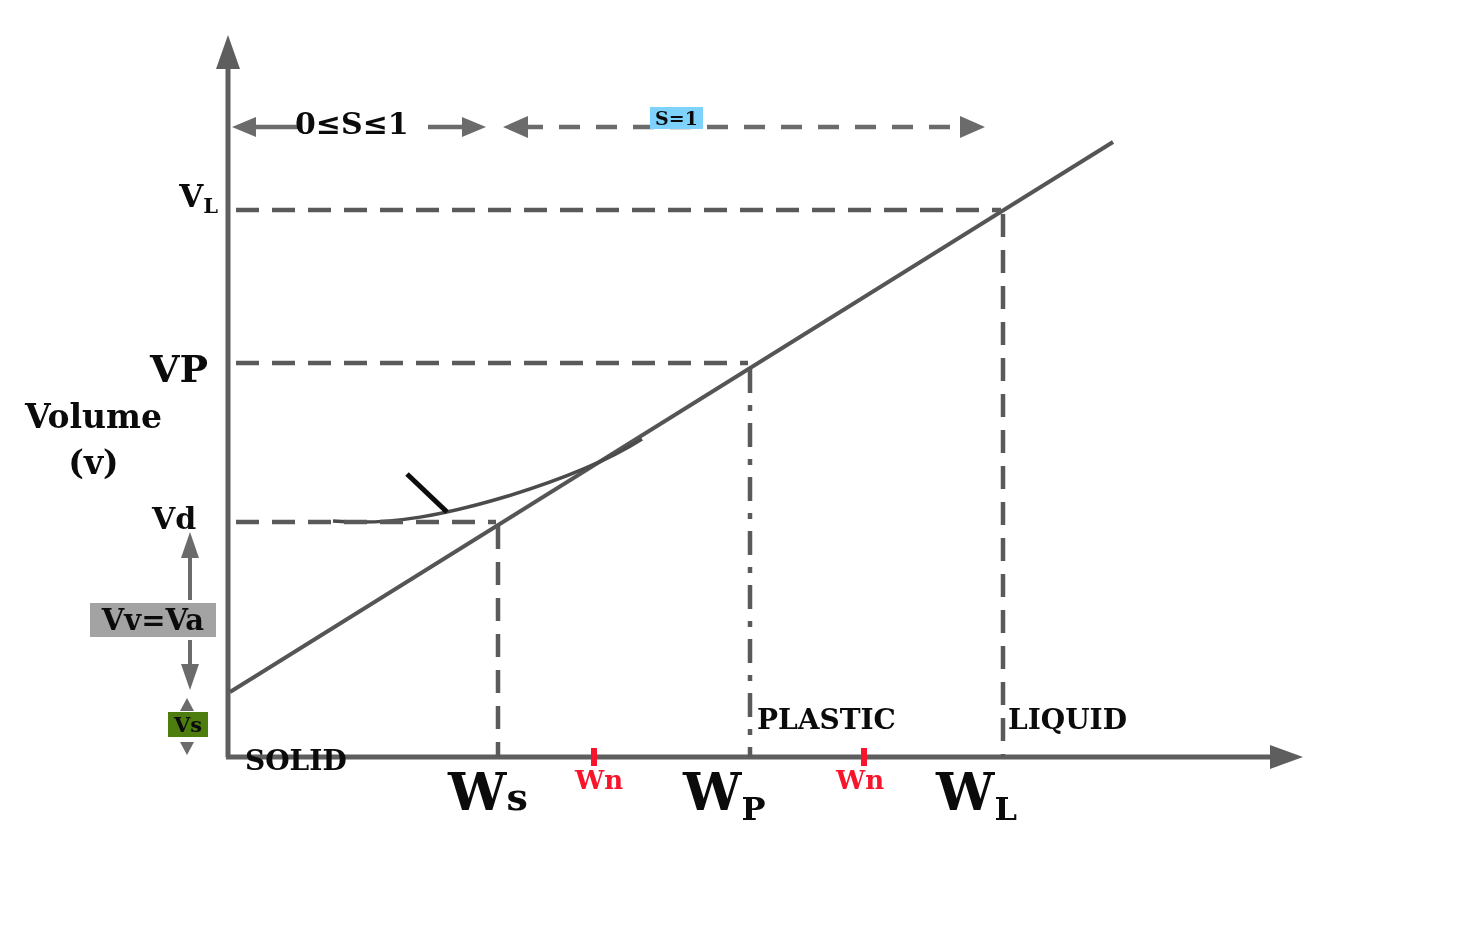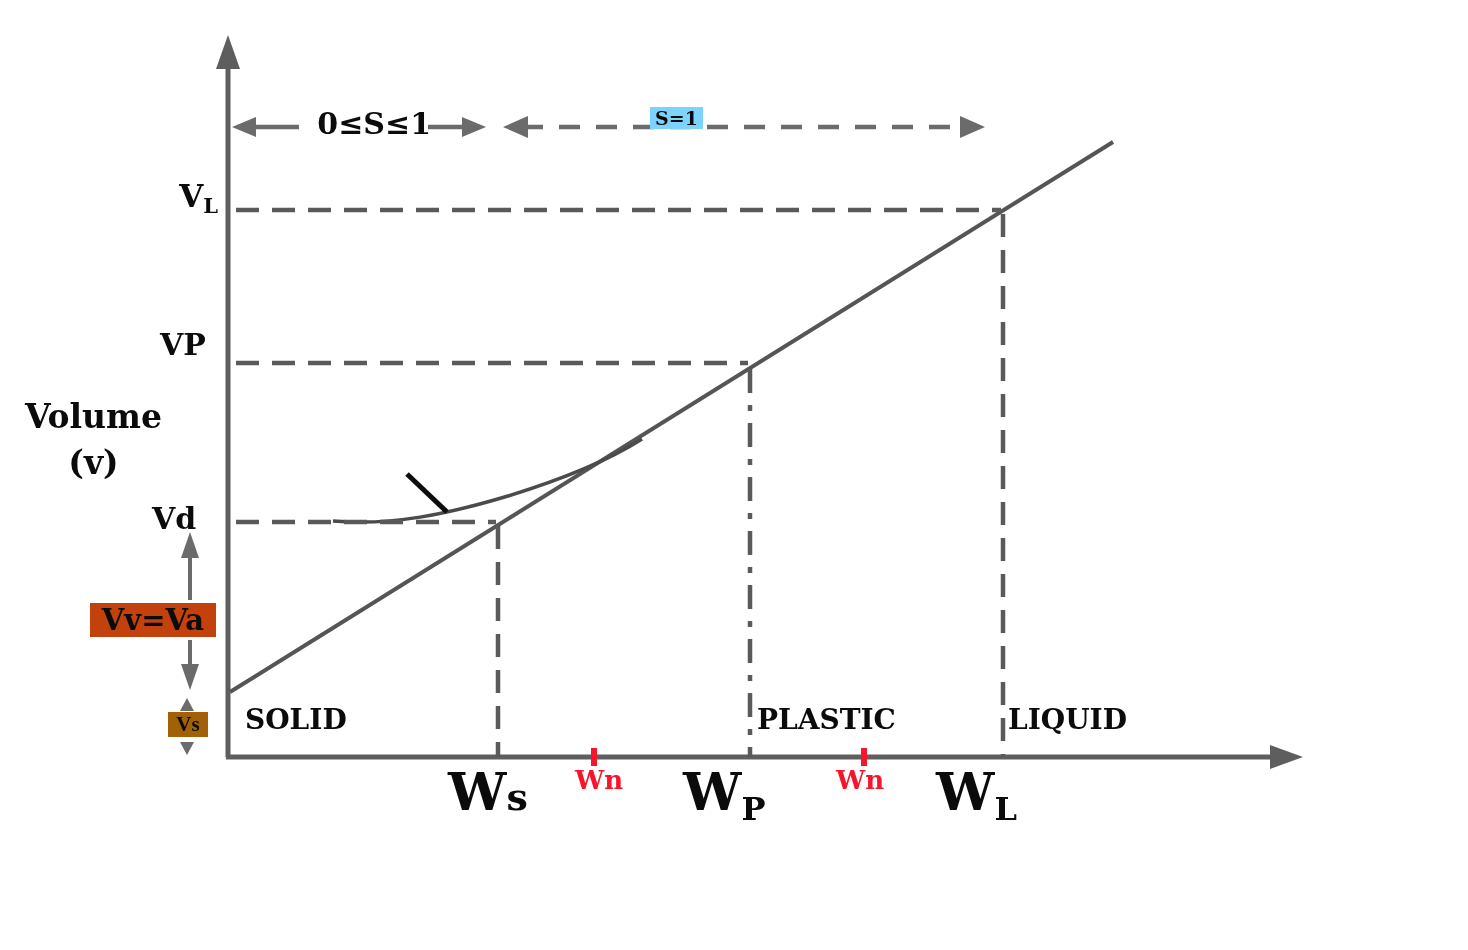--- a/index.html
+++ b/index.html
@@ -3,35 +3,35 @@
 <meta charset="utf-8">
 <style>
   html,body{margin:0;padding:0;background:#ffffff;}
   #canvas{
     position:relative;width:1468px;height:950px;background:#ffffff;
     font-family:"DejaVu Serif", serif;color:#0b0b0b;overflow:hidden;
   }
   #plot-svg{position:absolute;left:0;top:0;width:1468px;height:950px;}
   .lbl{position:absolute;font-weight:bold;white-space:nowrap;}
   
-  #s-range{left:295px;top:106px;width:136px;text-align:right;font-size:30px;}
+  #s-range{left:295px;top:106px;width:136px;text-align:left;font-size:30px;}
   #s-one{left:650px;top:107px;font-size:19px;background:#7dd3fc;padding:0 5px;}
   
   #vl{left:148px;top:178px;width:70px;text-align:right;font-size:31px;}
   #vl .sub{font-size:21px;position:relative;top:6px;}
-  #vp{left:150px;top:327px;width:66px;text-align:center;font-size:30px;}
+  #vp{left:150px;top:346px;width:66px;text-align:left;font-size:38px;}
   #volume{left:25px;top:394px;font-size:33px;line-height:1.4;text-align:center;}
   #vd{left:152px;top:501px;width:64px;text-align:left;font-size:30px;}
-  #vv-va{left:90px;top:603px;width:126px;text-align:center;font-size:29px;background:#c2410c;z-index:3;}
-  #vs{left:168px;top:712px;width:40px;text-align:center;font-size:21px;background:#a16207;z-index:3;font-family:Liberation Serif, serif;}
+  #vv-va{left:90px;top:603px;width:126px;text-align:center;font-size:29px;background:#a3a3a3;z-index:3;}
+  #vs{left:168px;top:712px;width:40px;text-align:center;font-size:21px;background:#4d7c0f;z-index:3;}
   
   #actual-curve-label{left:280px;top:422px;font-size:28px;letter-spacing:0.5px;}
   
   .region{top:703px;font-size:28px;}
-  #r-solid{left:245px;}
+  #r-solid{left:245px;margin-top:41px;}
   #r-semi{left:505px;}
   #r-plastic{left:757px;}
   #r-liquid{left:1008px;}
   
   .xlab{top:766px;font-size:52px;line-height:1;}
   #ws{left:448px;}
   #ws .ssub{font-size:38px;}
   #wp{left:683px;}
   #wl{left:936px;}
   .xlab .sub{font-size:32px;position:relative;top:10px;}

